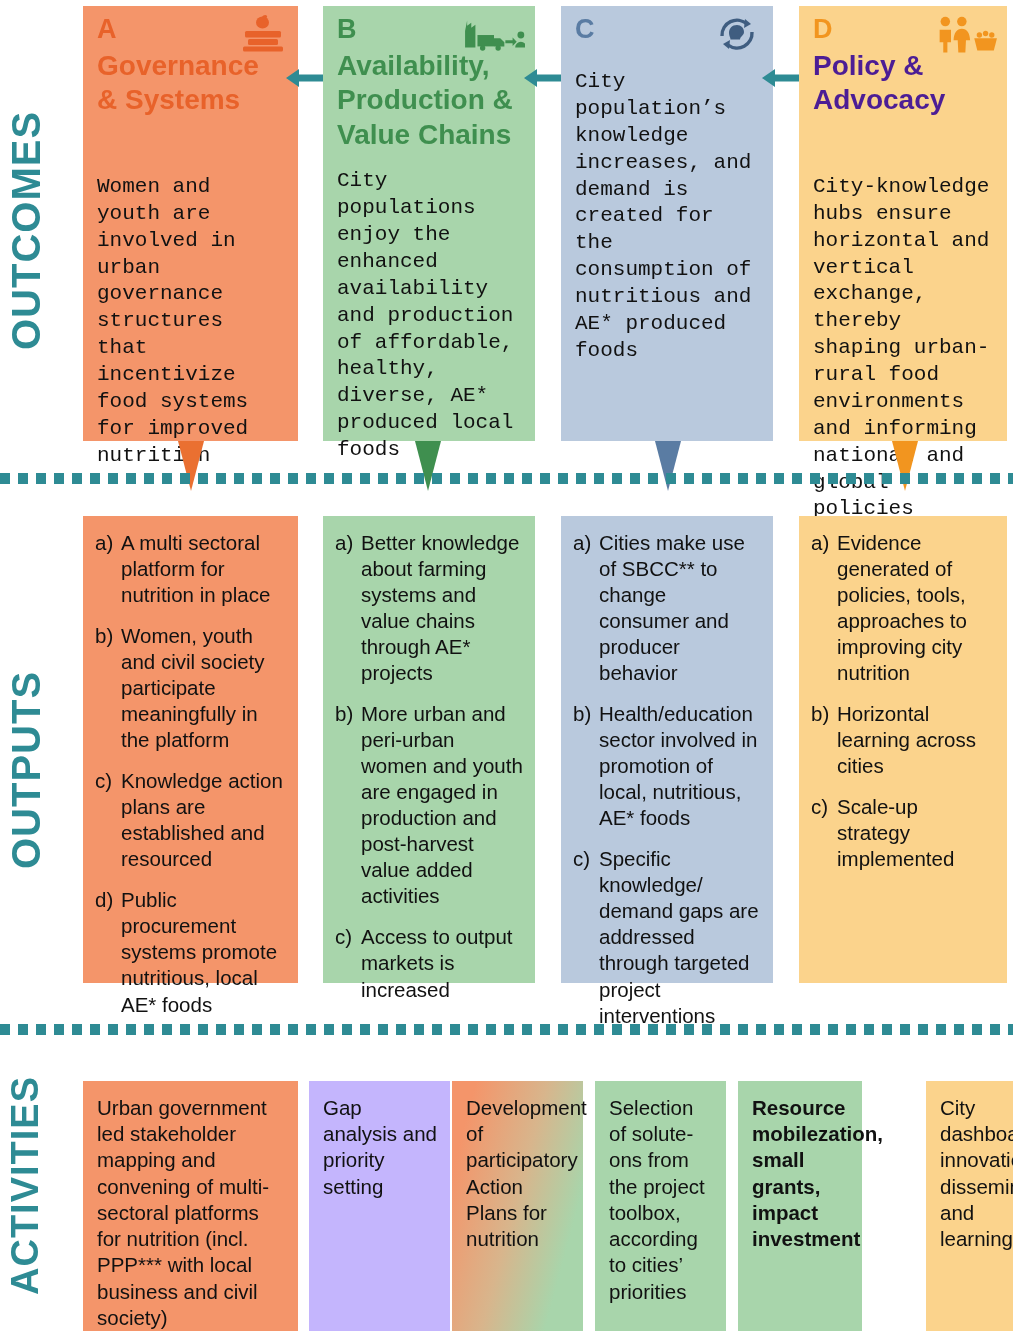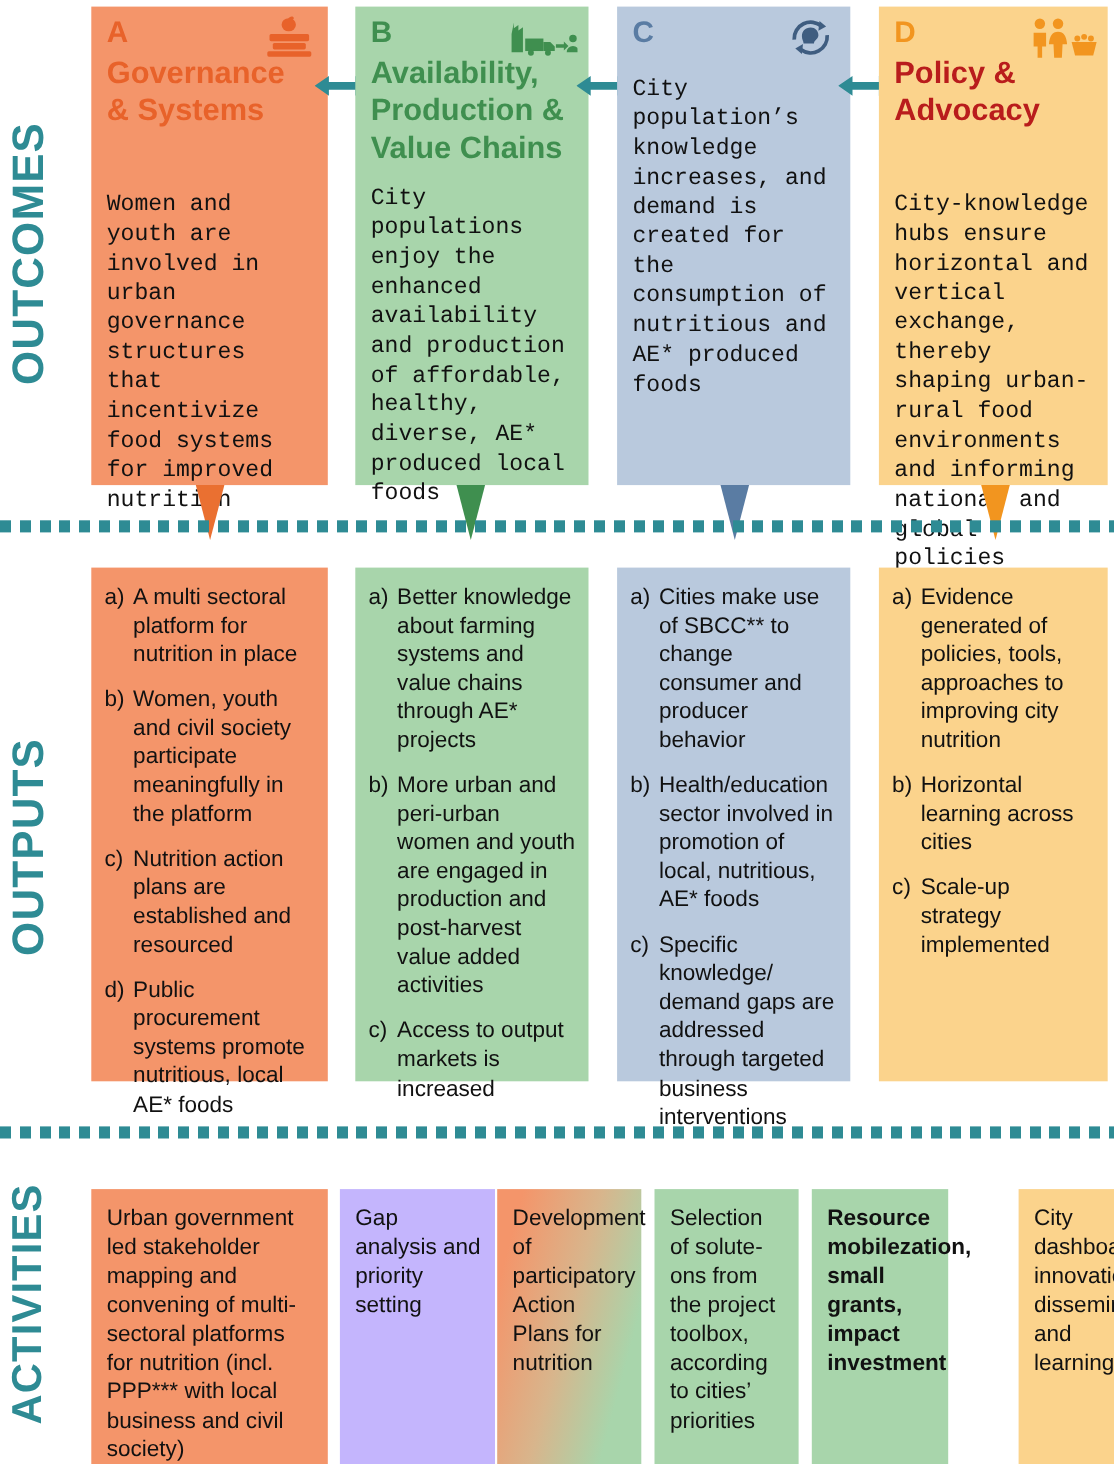--- a/index.html
+++ b/index.html
@@ -175,39 +175,39 @@
       <circle cx="10" cy="6" r="4.6" fill="#f2951f"></circle>
       <path d="M4.5 14 h11 v12 h-3.5 v10 h-4 V26 H4.5 z" fill="#f2951f"></path>
       <circle cx="26" cy="6" r="4.6" fill="#f2951f"></circle>
       <path d="M26 13 c5 0 7.5 4 8 11 h-4 l-0.6 12 h-6.8 L22 24 h-4 c0.5 -7 3 -11 8 -11 z" fill="#f2951f"></path>
       <path d="M38 22 h22 l-3 12 h-16 z" fill="#f2951f"></path>
       <circle cx="43" cy="19" r="2.6" fill="#f2951f"></circle>
       <circle cx="49" cy="17.5" r="2.6" fill="#f2951f"></circle>
       <circle cx="55" cy="19" r="2.6" fill="#f2951f"></circle>
     </svg>
     <div class="oc-letter" style="color:#f2951f;">D</div>
-    <div class="oc-title" style="color:#b91c1c;">Policy &amp; Advocacy</div>
+    <div class="oc-title" style="color:#4c1d95;">Policy &amp; Advocacy</div>
     <div class="oc-body" style="margin-top:56px;">City-knowledge hubs ensure horizontal and vertical exchange, thereby shaping urban-rural food environments and informing national and global policies</div>
   </div>
   <div class="stem" style="left:892px;top:441px;border-left:13px solid transparent;border-right:13px solid transparent;border-top:50px solid #f2951f;"></div>
 
   <div class="dotted" id="divider-outcomes-outputs"></div>
 
   <div class="output-box" style="left:83px;top:516px;width:215px;height:467px;background:#f4956a;">
     <div class="out-item">
       <span class="out-marker">a)</span>
       <span class="out-text">A multi sectoral platform for nutrition in place</span>
     </div>
     <div class="out-item">
       <span class="out-marker">b)</span>
       <span class="out-text">Women, youth and civil society participate meaningfully in the platform</span>
     </div>
     <div class="out-item">
       <span class="out-marker">c)</span>
-      <span class="out-text">Nutrition action plans are established and resourced</span>
+      <span class="out-text">Knowledge action plans are established and resourced</span>
     </div>
     <div class="out-item">
       <span class="out-marker">d)</span>
       <span class="out-text">Public procurement systems promote nutritious, local AE* foods</span>
     </div>
   </div>
 
   <div class="output-box" style="left:323px;top:516px;width:212px;height:467px;background:#a8d5ab;">
     <div class="out-item">
       <span class="out-marker">a)</span>
@@ -227,21 +227,21 @@
     <div class="out-item">
       <span class="out-marker">a)</span>
       <span class="out-text">Cities make use of SBCC** to change consumer and producer behavior</span>
     </div>
     <div class="out-item">
       <span class="out-marker">b)</span>
       <span class="out-text">Health/education sector involved in promotion of local, nutritious, AE* foods</span>
     </div>
     <div class="out-item">
       <span class="out-marker">c)</span>
-      <span class="out-text">Specific knowledge/ demand gaps are addressed through targeted business interventions</span>
+      <span class="out-text">Specific knowledge/ demand gaps are addressed through targeted project interventions</span>
     </div>
   </div>
 
   <div class="output-box" style="left:799px;top:516px;width:208px;height:467px;background:#fbd38c;">
     <div class="out-item">
       <span class="out-marker">a)</span>
       <span class="out-text">Evidence generated of policies, tools, approaches to improving city nutrition</span>
     </div>
     <div class="out-item">
       <span class="out-marker">b)</span>

